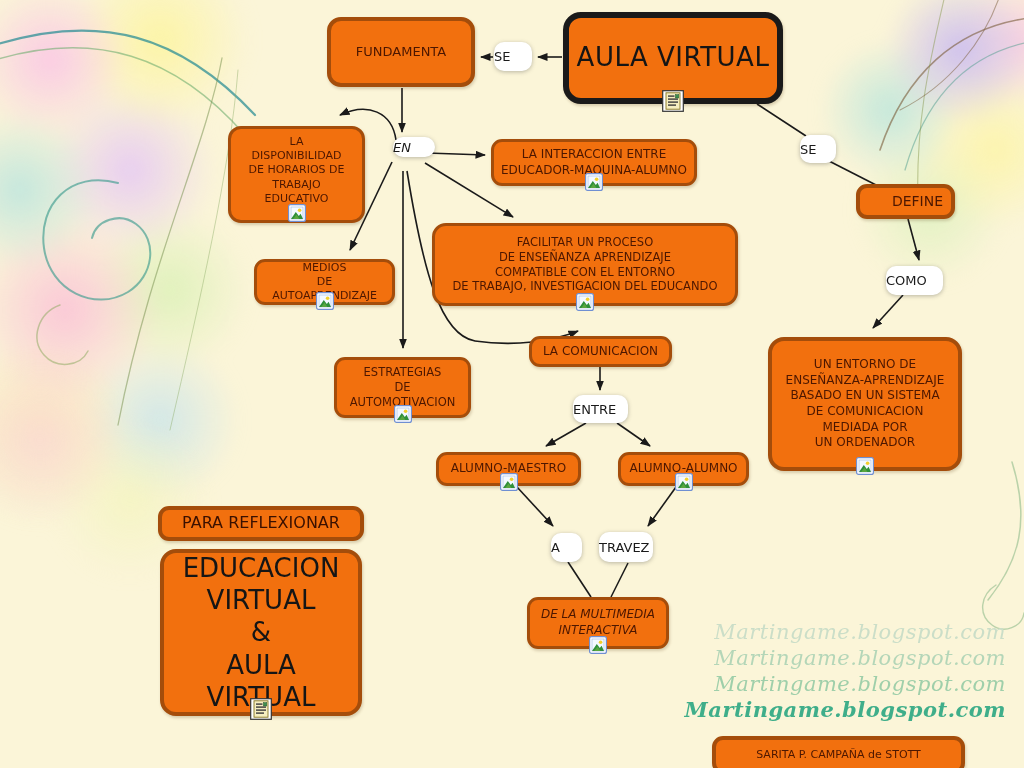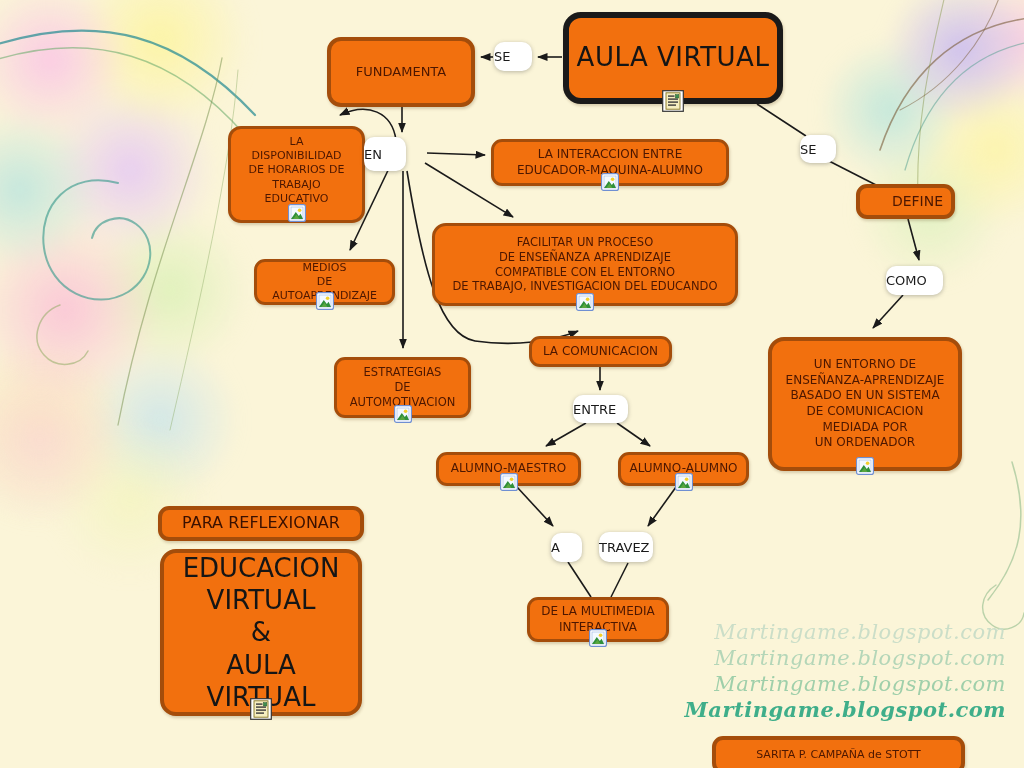--- a/index.html
+++ b/index.html
@@ -69,39 +69,39 @@
     font-style:italic; font-size:21px; letter-spacing:.5px;
     pointer-events:none; white-space:nowrap;
   }
   #wm1{top:620px; color:var(--wm1);}
   #wm2{top:646px; color:var(--wm2);}
   #wm3{top:672px; color:var(--wm3);}
   #wm4{top:697px; color:var(--wm4); font-weight:bold;}
 
   
   #n-aula{left:563px; top:12px; width:220px; height:92px; border:6px solid var(--title_border); border-radius:18px; font-size:26px; color:var(--title_text); letter-spacing:.5px;}
-  #n-fundamenta{left:327px; top:17px; width:148px; height:70px; border-width:4px; border-radius:14px; font-size:13px;margin-top:20px;}
+  #n-fundamenta{left:327px; top:17px; width:148px; height:70px; border-width:4px; border-radius:14px; font-size:13px;}
   #n-disponibilidad{left:228px; top:126px; width:137px; height:97px; font-size:11px; border-radius:13px;}
   #n-medios{left:254px; top:259px; width:141px; height:46px; font-size:11px;}
   #n-estrategias{left:334px; top:357px; width:137px; height:61px; font-size:11.5px;}
-  #n-interaccion{left:491px; top:139px; width:238px; height:47px; font-size:12px;}
+  #n-interaccion{left:491px; top:139px; width:206px; height:47px; font-size:12px;}
   #n-facilitar{left:432px; top:223px; width:306px; height:83px; font-size:11.5px; border-radius:14px;}
   #n-comunicacion{left:529px; top:336px; width:143px; height:31px; font-size:12px;}
   #n-alumno-maestro{left:436px; top:452px; width:145px; height:34px; font-size:12px;}
   #n-alumno-alumno{left:618px; top:452px; width:131px; height:34px; font-size:12px;}
-  #n-multimedia{left:527px; top:597px; width:142px; height:45px; font-size:12px;}
+  #n-multimedia{left:527px; top:597px; width:142px; height:52px; font-size:12px;font-style:italic;}
   #n-define{left:856px; top:184px; width:99px; height:35px; border-width:4px; font-size:14px;padding-left:24px;}
   #n-entorno{left:768px; top:337px; width:194px; height:134px; border-width:4px; border-radius:16px; font-size:12px;}
   #n-para-reflexionar{left:158px; top:506px; width:206px; height:35px; border-width:4px; font-size:16px; color:#3a1000;}
   #n-educacion{left:160px; top:549px; width:202px; height:167px; border-width:4px; border-radius:16px; font-size:26px; color:var(--title_text); line-height:1.24;}
   #n-author{left:712px; top:692px; width:253px; height:38px; border-width:4px; font-size:11px;margin-top:44px;}
 
   
   #l-se-top{left:494px; top:42px; width:38px; height:29px;}
-  #l-en{left:364px; top:137px; width:42px; height:34px;}
+  #l-en{left:393px; top:137px; width:42px; height:20px;font-style:italic;}
   #l-entre{left:573px; top:395px; width:55px; height:28px;}
   #l-a{left:551px; top:533px; width:31px; height:29px;}
   #l-travez{left:599px; top:532px; width:54px; height:30px;}
   #l-se-right{left:800px; top:135px; width:36px; height:28px;}
   #l-como{left:886px; top:266px; width:57px; height:29px;}
 </style>
 </head>
 <body>
 
 <div id="canvas">

